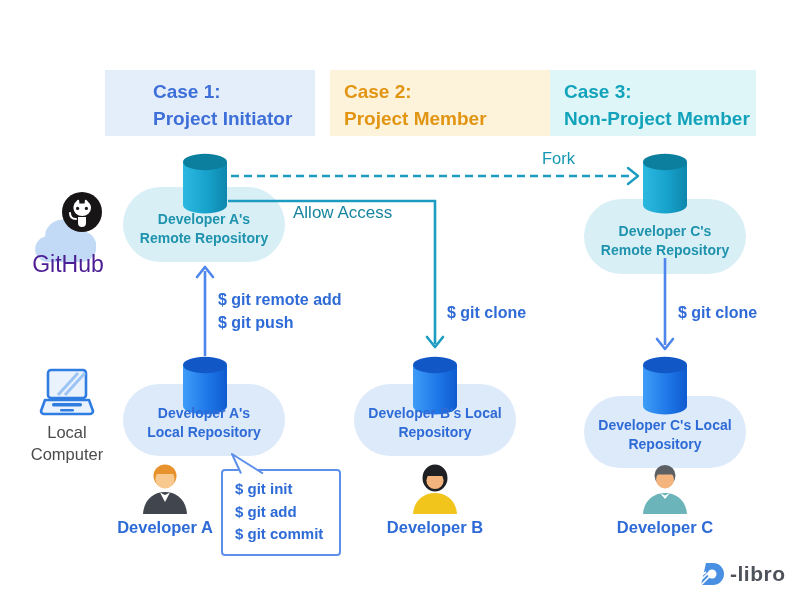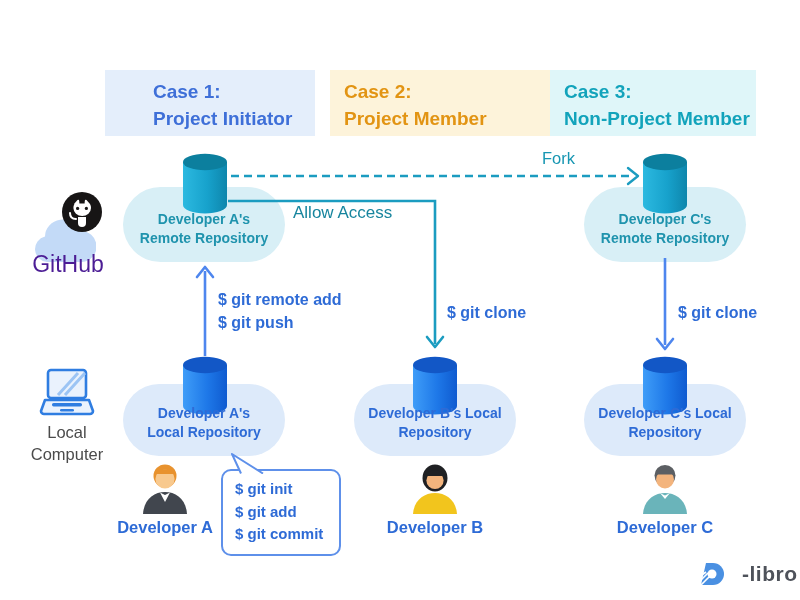--- a/index.html
+++ b/index.html
@@ -13,21 +13,21 @@
   
   .case-box { top:70px; height:66px; padding:9px 0 0 14px; font-size:19px; font-weight:bold; line-height:1.42; }
   #case1 { left:105px; width:210px; background:#e4eefb; color:#3e6fd8;padding-left:48px; }
   #case2 { left:330px; width:229px; background:#fdf3da; color:#e29413; }
   #case3 { left:550px; width:206px; background:#dff6f9; color:#12a3bb; }
 
   
   .bubble { width:162px; border-radius:40px; background:#ddeafa; }
   .bubble.remote { top:187px; height:75px; background:#d8eff6; }
   .bubble.local { top:384px; height:72px; }
-  .b-a { left:123px; } .b-b { left:354px; } .b-c { left:584px; }
+  .b-a { left:123px; } .b-b { left:354px; } .b-c { left:584px;margin-top:12px; }
 
   .bubble-label { width:162px; text-align:center; font-weight:bold; font-size:14px; line-height:1.35; }
   .bubble-label.remote { top:210px; color:#1f93ad; }
   .bubble-label.local { top:404px; color:#2e6bd6; }
 
   
   #connectors { left:0; top:0; pointer-events:none; }
 
   .cmd { font-weight:bold; color:#2e6bd6; font-size:16px; line-height:1.42; }
   .edge-label { font-weight:normal; }
@@ -35,32 +35,32 @@
   #lbl-allow { left:293px; top:203px; font-size:17px; color:#17859e; }
   #lbl-remoteadd { left:218px; top:289px; }
   #lbl-clone-b { left:447px; top:302px; }
   #lbl-clone-c { left:678px; top:302px; }
 
   
   #github-label { left:24px; top:251px; width:88px; text-align:center; font-size:23px; color:#4c1d95; }
   #localcomp-label { left:12px; top:422px; width:110px; text-align:center; font-size:16.5px; color:#4b4b4b; line-height:1.32; }
 
   
-  #speech { left:221px; top:469px; width:120px; background:#fff; border:2px solid #5e90ea; border-radius:10px; padding:7px 8px 8px 12px; }
+  #speech { left:221px; top:469px; width:120px; background:#fff; border:2px solid #5e90ea; border-radius:4px; padding:7px 8px 8px 12px; }
   #speech .lines { font-size:15px; font-weight:bold; color:#2e6bd6; line-height:1.5; }
   #speech-tail { left:6px; top:-19px; }
 
   
   .dev-label { width:130px; text-align:center; top:518px; font-size:16.5px; font-weight:bold; color:#2e6bd6; }
   #dev-a-label { left:100px; } #dev-b-label { left:370px; } #dev-c-label { left:600px; }
   .avatar { top:462px; }
   #avatar-a { left:138px; } #avatar-b { left:408px; } #avatar-c { left:638px; }
 
   
-  #logo { left:697px; top:561px; display:flex; align-items:center; gap:18px; }
+  #logo { left:697px; top:561px; display:flex; align-items:center; gap:6px; }
   #logo .logo-text { font-size:21px; font-weight:bold; color:#4e525a; letter-spacing:0.5px; }
 
   .cyl { display:block; }
 </style>
 </head>
 <body>
 
 <div id="canvas">
 
   <svg width="0" height="0" style="position:absolute">

